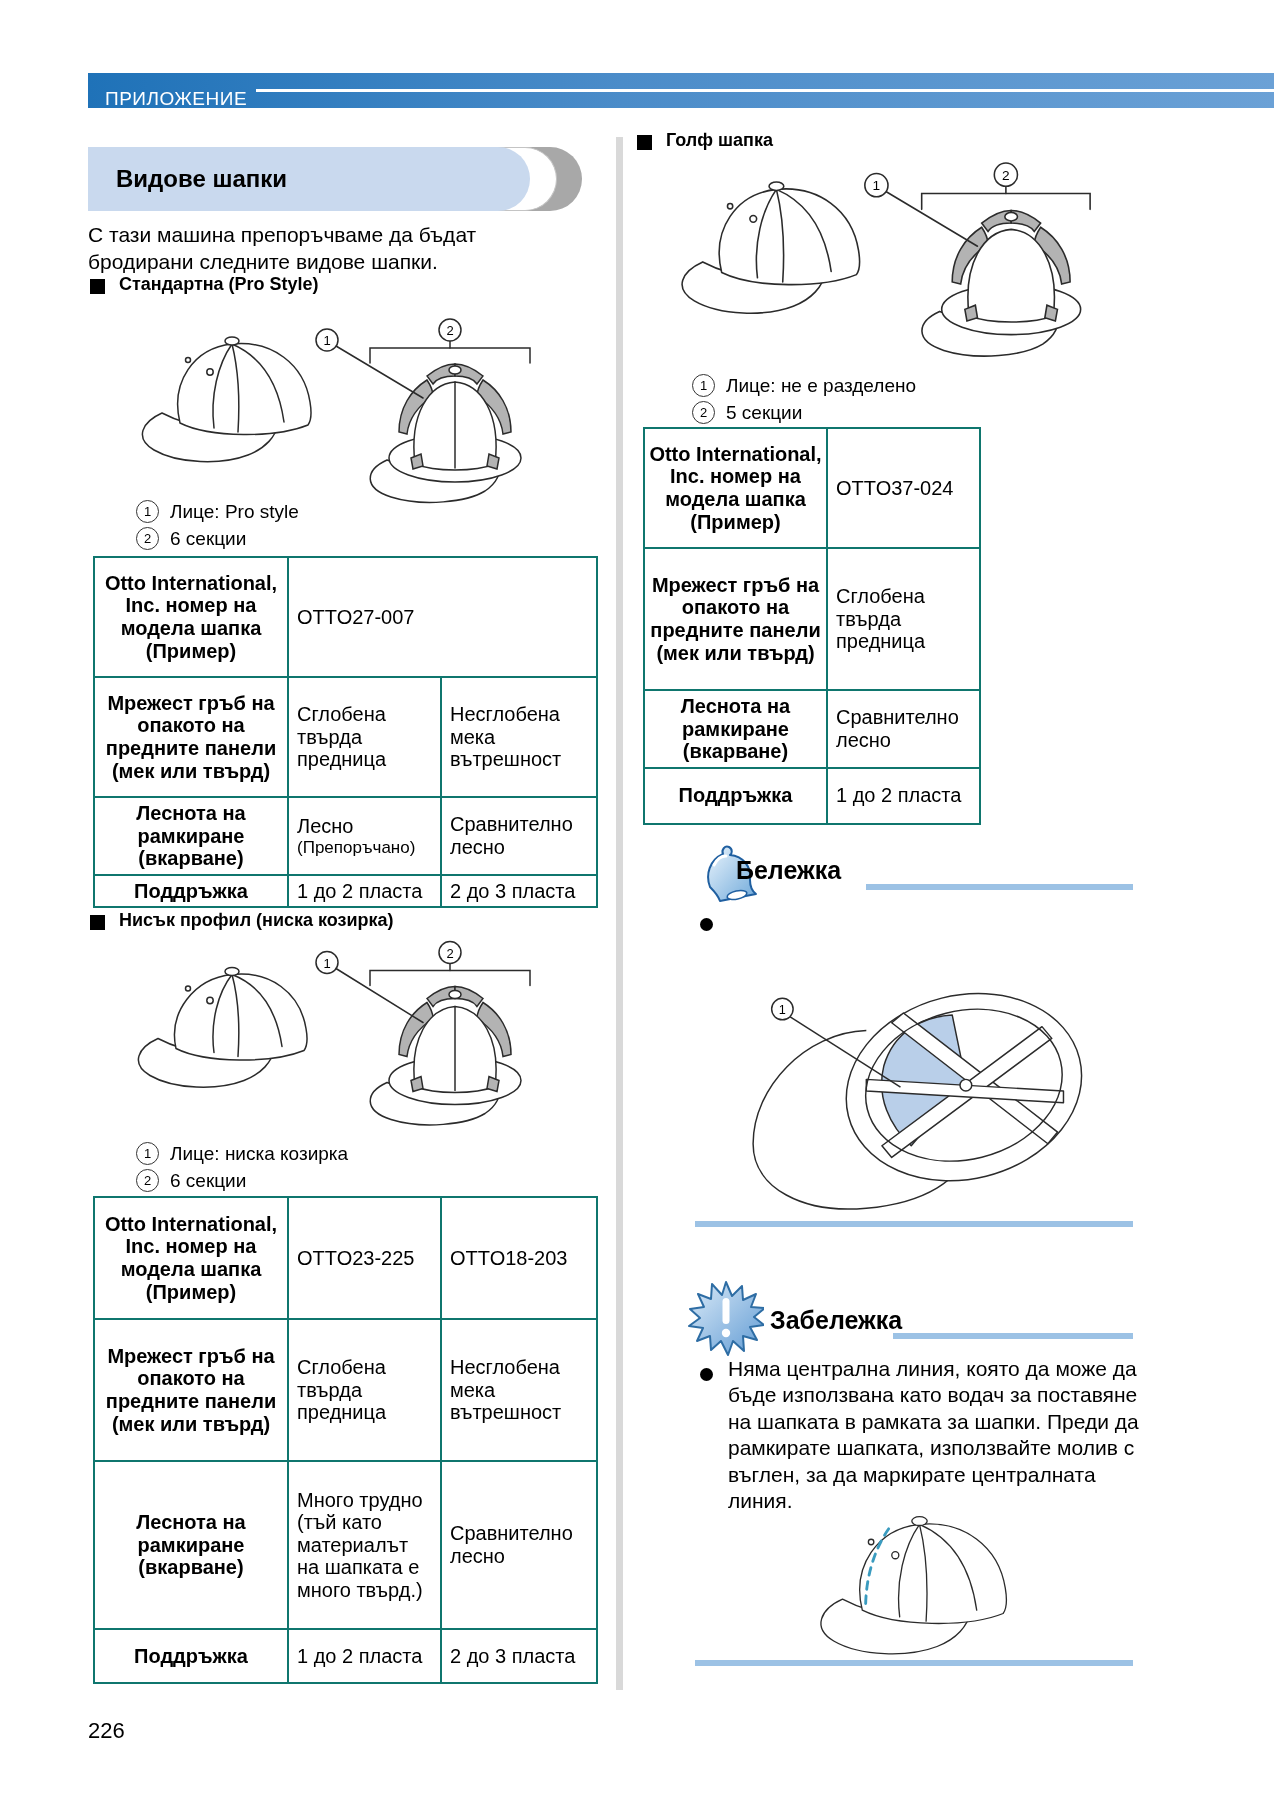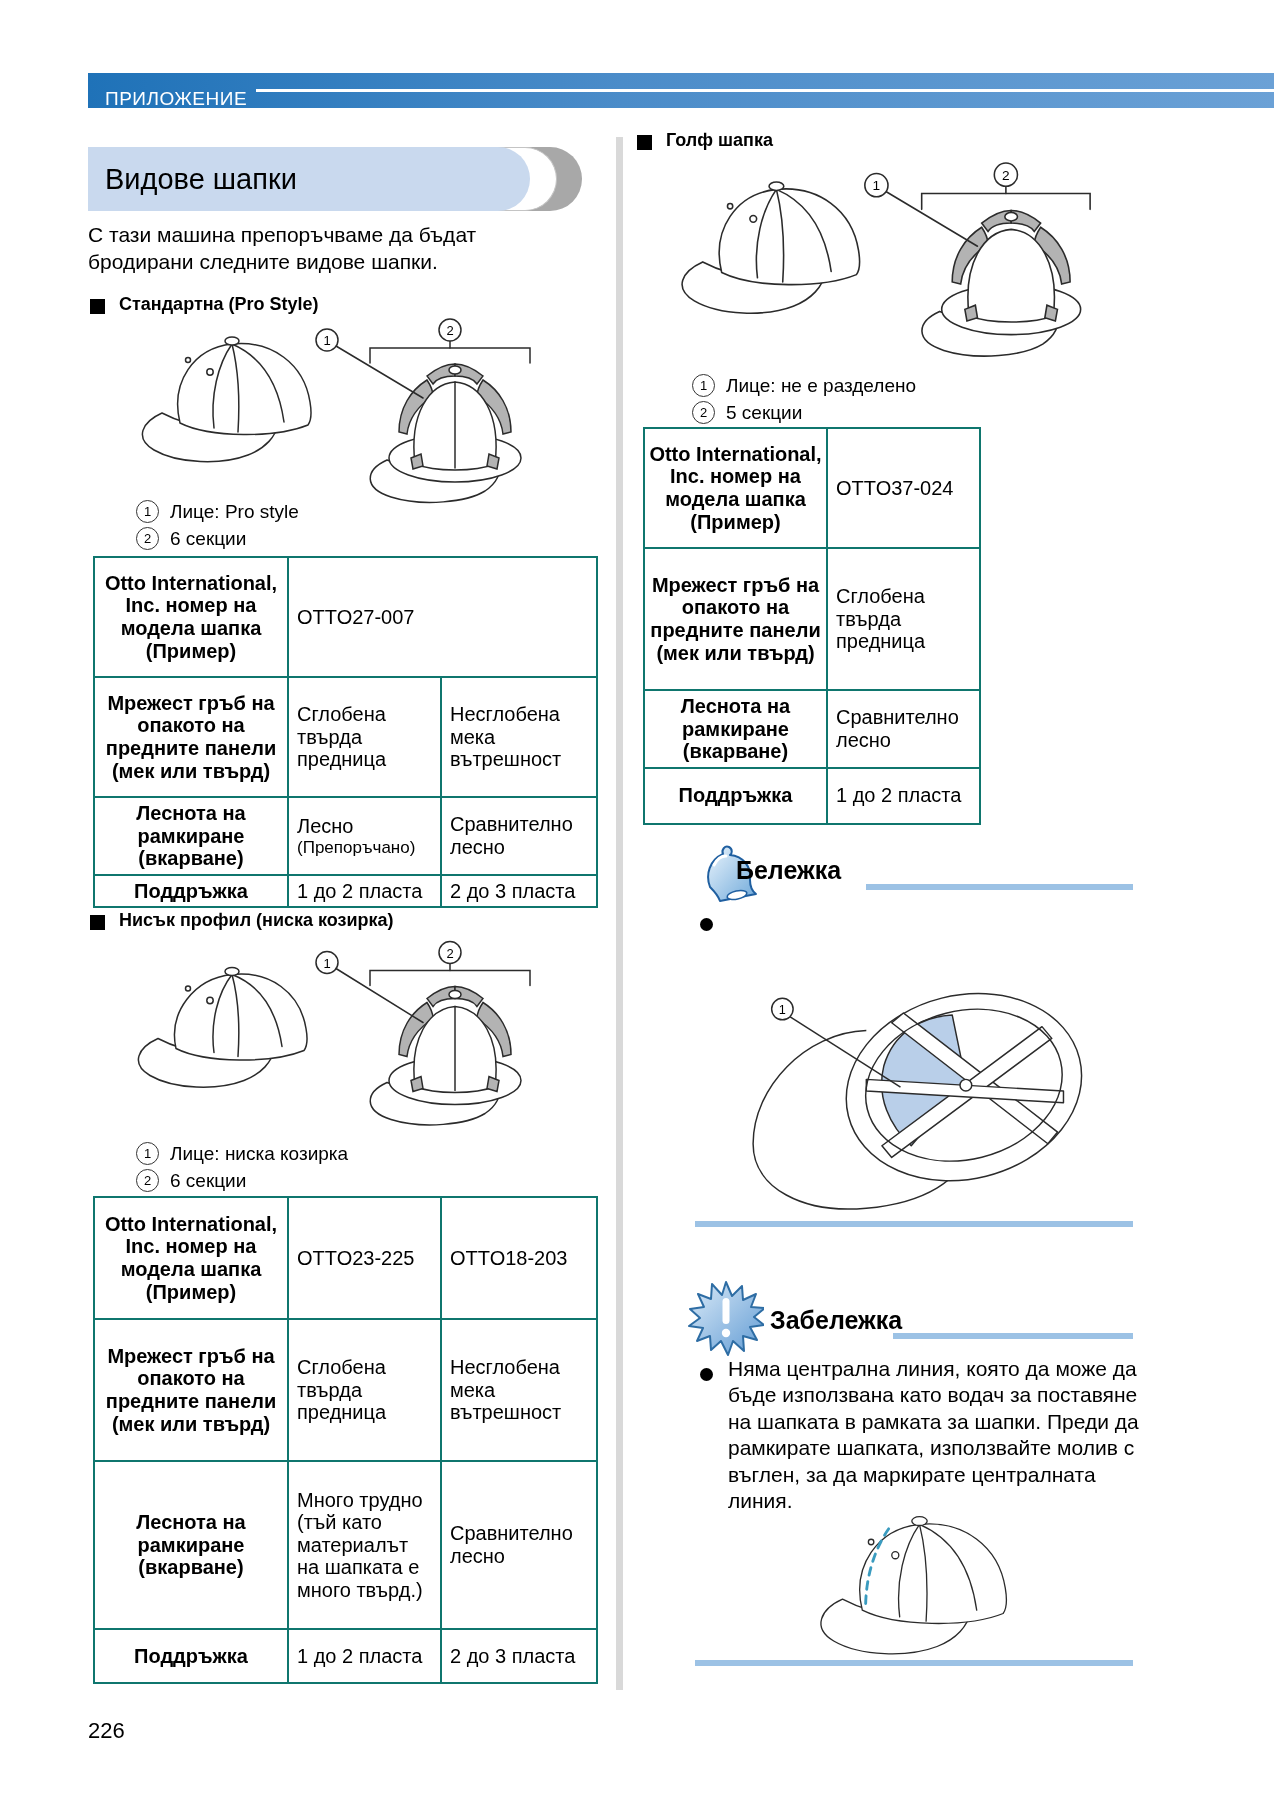--- a/index.html
+++ b/index.html
@@ -8,21 +8,21 @@
   
   .hdr{position:absolute;left:88px;top:73px;width:1186px;height:35px;
        background:linear-gradient(90deg,#1f72b8 0%,#4b8cc9 45%,#6ba1d6 100%);}
   .hdr-label{position:absolute;left:17px;top:0;line-height:35px;color:#fff;font-size:19px;letter-spacing:.5px;margin-top:8px;}
   .hdr-line{position:absolute;left:168px;right:0;top:16px;height:3px;background:#fff;}
   
   .banner{position:absolute;left:88px;top:147px;height:64px;width:500px;}
   .b-gray{position:absolute;left:0;top:0;height:64px;width:494px;background:#a8a8a8;border-radius:0 32px 32px 0;}
   .b-white{position:absolute;left:0;top:0;height:62px;width:468px;background:#fff;border:1px solid #c4c4c4;border-left:none;border-radius:0 32px 32px 0;}
   .b-blue{position:absolute;left:0;top:0;height:64px;width:442px;background:#c9d9ee;border-radius:0 32px 32px 0;}
-  .b-title{position:absolute;left:17px;top:0;line-height:64px;font-size:29px;font-weight:normal;}
+  .b-title{position:absolute;left:28px;top:0;line-height:64px;font-size:24px;font-weight:bold;}
   .intro{position:absolute;left:88px;top:221px;width:478px;font-size:21px;line-height:1.3;}
   
   .sec-h{position:absolute;display:flex;align-items:flex-start;gap:14px;font-size:18px;font-weight:bold;}
   .sq{width:15px;height:15px;background:#000;margin-top:5px;flex:none;}
   
   .caps{position:absolute;font-size:19px;line-height:27px;}
   .cap-line{display:flex;align-items:center;gap:11px;}
   .cnum{display:inline-flex;align-items:center;justify-content:center;width:21px;height:21px;
         border:1.5px solid #333;border-radius:50%;font-size:13px;line-height:1;flex:none;background:#fff;}
   .cnum.sm{width:19px;height:19px;font-size:12px;margin:0 4px;vertical-align:-3px;display:inline-flex;}
@@ -54,21 +54,21 @@
 
   <div class="banner">
     <span class="b-gray"></span>
     <span class="b-white"></span>
     <span class="b-blue"></span>
     <span class="b-title">Видове шапки</span>
   </div>
 
   <div class="intro">С тази машина препоръчваме да бъдат бродирани следните видове шапки.</div>
 
-  <div class="sec-h" style="left:90px;top:294px;">
+  <div class="sec-h" style="left:90px;top:274px;">
     <span class="sq"></span>
     <span>Стандартна (Pro Style)</span>
   </div>
 
   <svg class="ill" style="left:118px;top:318px;" width="440" height="190" viewBox="0 0 440 190">
     <g stroke="#2b2b2b" stroke-width="1.5" fill="none" stroke-linecap="round">
       <g>
         <path d="M44,95 C24,104 16,120 36,132 C60,146 104,147 130,137 C148,130 158,118 160,106 C126,118 74,111 44,95 Z" fill="#fff"></path>
         <path d="M62,105 C52,64 76,30 114,26 C154,22 186,46 192,84 C194,96 193,103 190,107 C158,120 92,120 62,105 Z" fill="#fff"></path>
         <path d="M114,26 C100,46 92,78 96,110"></path>

